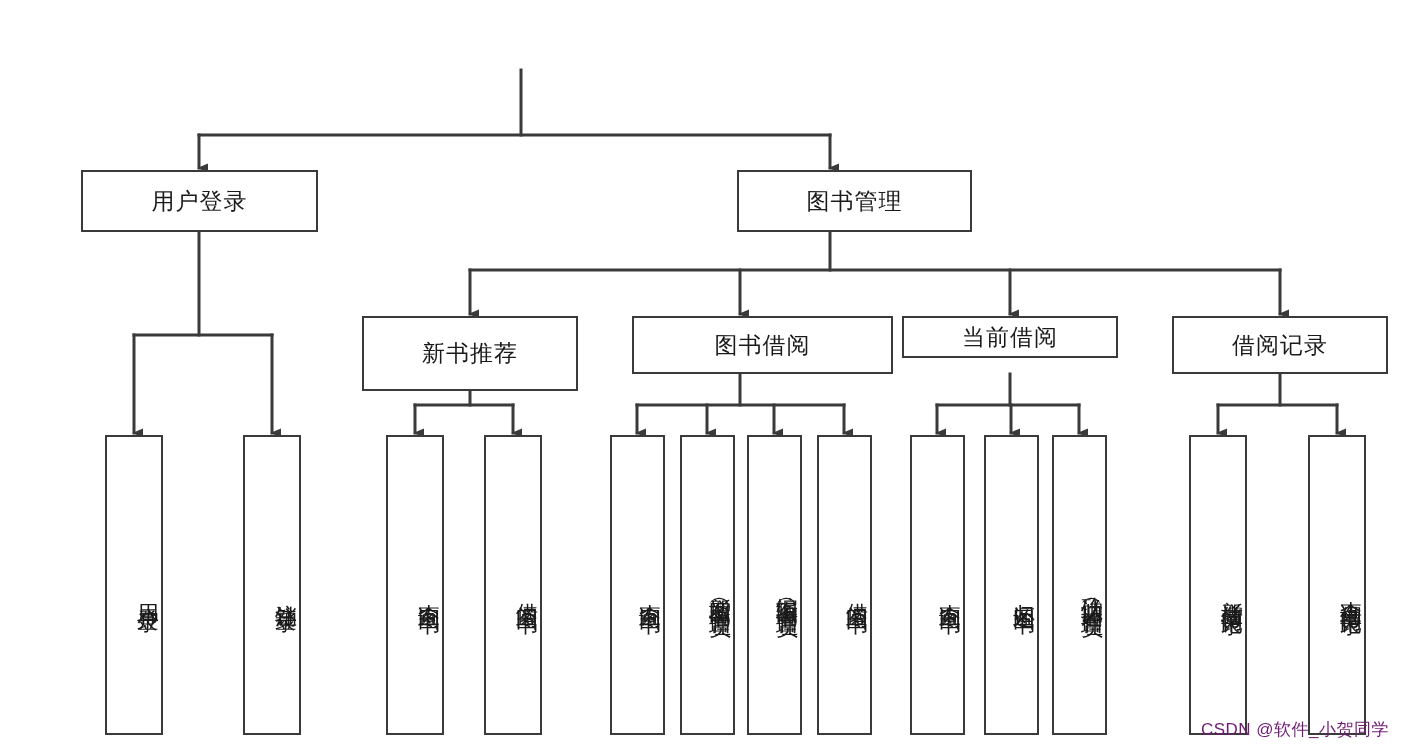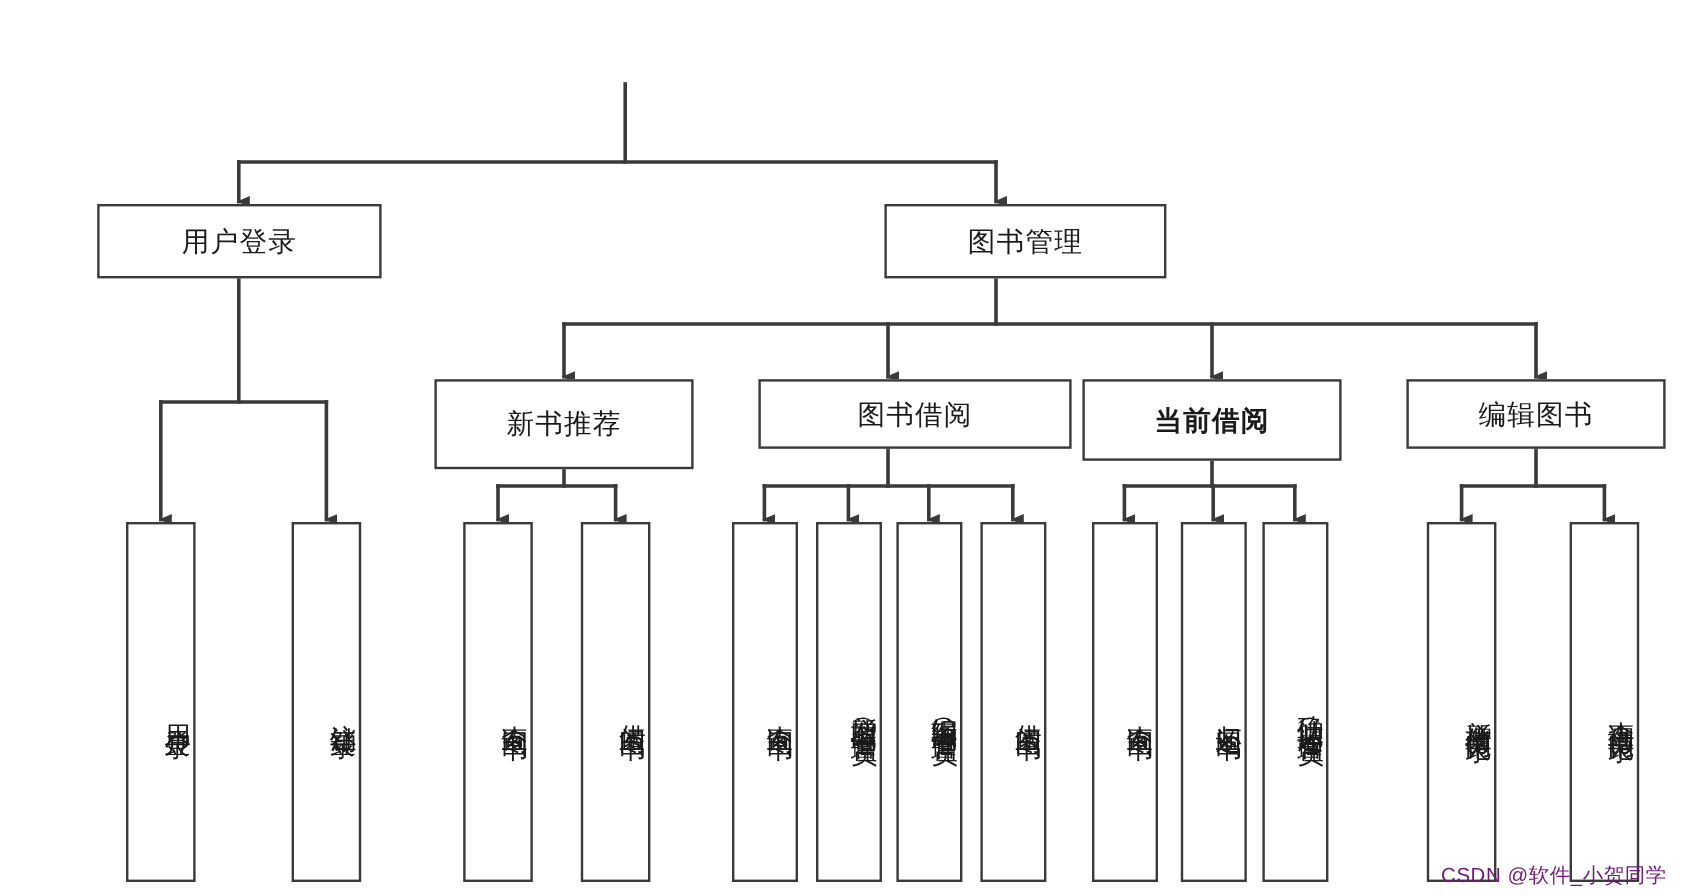--- a/index.html
+++ b/index.html
@@ -140,25 +140,25 @@
   <div class="node h" style="left:712px; top:170px; width:235px; height:62px;margin-left:25px;">
     <span>图书管理</span>
   </div>
 
   <div class="node h" style="left:362px; top:316px; width:216px; height:75px;">
     <span>新书推荐</span>
   </div>
   <div class="node h" style="left:632px; top:316px; width:261px; height:58px;">
     <span>图书借阅</span>
   </div>
-  <div class="node h" style="left:902px; top:316px; width:216px; height:68px;font-weight:bold;">
+  <div class="node h" style="left:902px; top:316px; width:216px; height:42px;">
     <span>当前借阅</span>
   </div>
   <div class="node h" style="left:1172px; top:316px; width:216px; height:58px;">
-    <span>编辑图书</span>
+    <span>借阅记录</span>
   </div>
 
   <div class="node v" style="left:105px; top:435px; width:58px; height:300px;">
     <span class="vtxt">用户登录</span>
   </div>
   <div class="node v" style="left:243px; top:435px; width:58px; height:300px;">
     <span class="vtxt">注销登录</span>
   </div>
 
   <div class="node v" style="left:386px; top:435px; width:58px; height:300px;">

